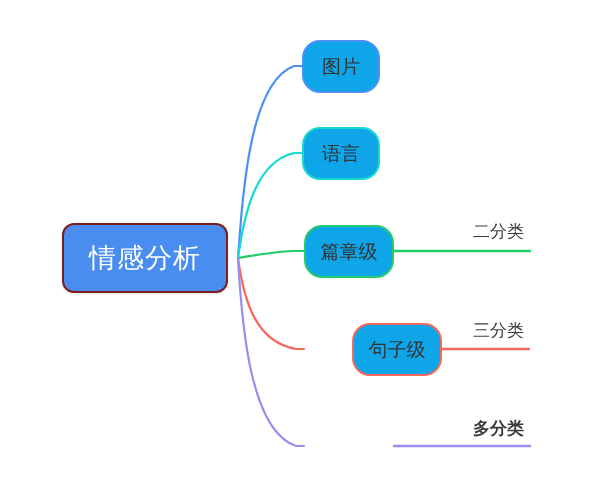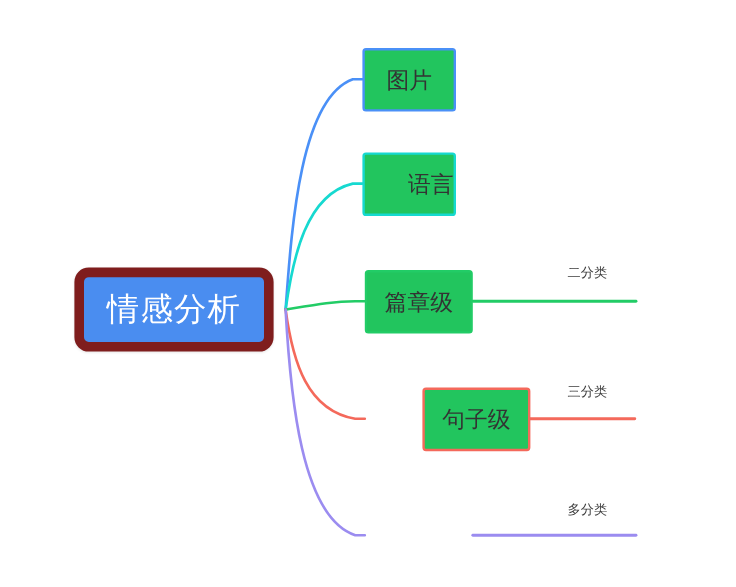--- a/index.html
+++ b/index.html
@@ -24,31 +24,31 @@
     width: 613px;
     height: 489px;
     pointer-events: none;
   }
   .node {
     position: absolute;
     box-sizing: border-box;
     display: flex;
     align-items: center;
     justify-content: center;
-    border-radius: 3px;
-    background: #22c55e;
+    border-radius: 18px;
+    background: #0ea5e9;
     white-space: nowrap;
   }
   .node-root {
     left: 62px;
     top: 223px;
     width: 166px;
     height: 70px;
     background: #4a8df0;
-    border: 8px solid #7f1d1d;
+    border: 2px solid #7f1d1d;
     border-radius: 12px;
     box-shadow: 0 1px 2px rgba(0,0,0,0.08);
   }
   .node-root .node-label {
     color: #ffffff;
     font-size: 27px;
     letter-spacing: 1px;
   }
   .node-child {
     width: 78px;
@@ -57,34 +57,34 @@
     border-style: solid;
   }
   .node-child.wide {
     width: 90px;
   }
   .node-child .node-label {
     color: #333333;
     font-size: 19px;
   }
   .node-image   { left: 302px; top: 40px;  border-color: #4a90f7; }
-  .node-lang    { left: 302px; top: 127px; border-color: #16d9d0; justify-content: flex-end; }
+  .node-lang    { left: 302px; top: 127px; border-color: #16d9d0; }
   .node-doc     { left: 304px; top: 225px; border-color: #22cc66; text-align: right; }
   .node-sent    { left: 304px; top: 323px; border-color: #f4695b; margin-left: 48px; }
   .node-aspect  { left: 304px; top: 420px; border-color: #9b8cf0; }
 
   .leaf-label {
     position: absolute;
-    font-size: 11px;
+    font-size: 17px;
     color: #3b3b3b;
     white-space: nowrap;
   }
   .leaf-binary   { left: 473px; top: 220px; }
   .leaf-triple   { left: 473px; top: 319px; text-align: center; }
-  .leaf-multi    { left: 473px; top: 417px; }
+  .leaf-multi    { left: 473px; top: 417px; font-weight: bold; }
 </style>
 </head>
 <body>
 
 <div id="canvas">
 
   <svg id="edges" viewBox="0 0 613 489" xmlns="http://www.w3.org/2000/svg">
 
     <path d="M238,258 C243,190 250,82 294,66 L302,66" fill="none" stroke="#4a90f7" stroke-width="2.2" stroke-linecap="round"></path>
 

